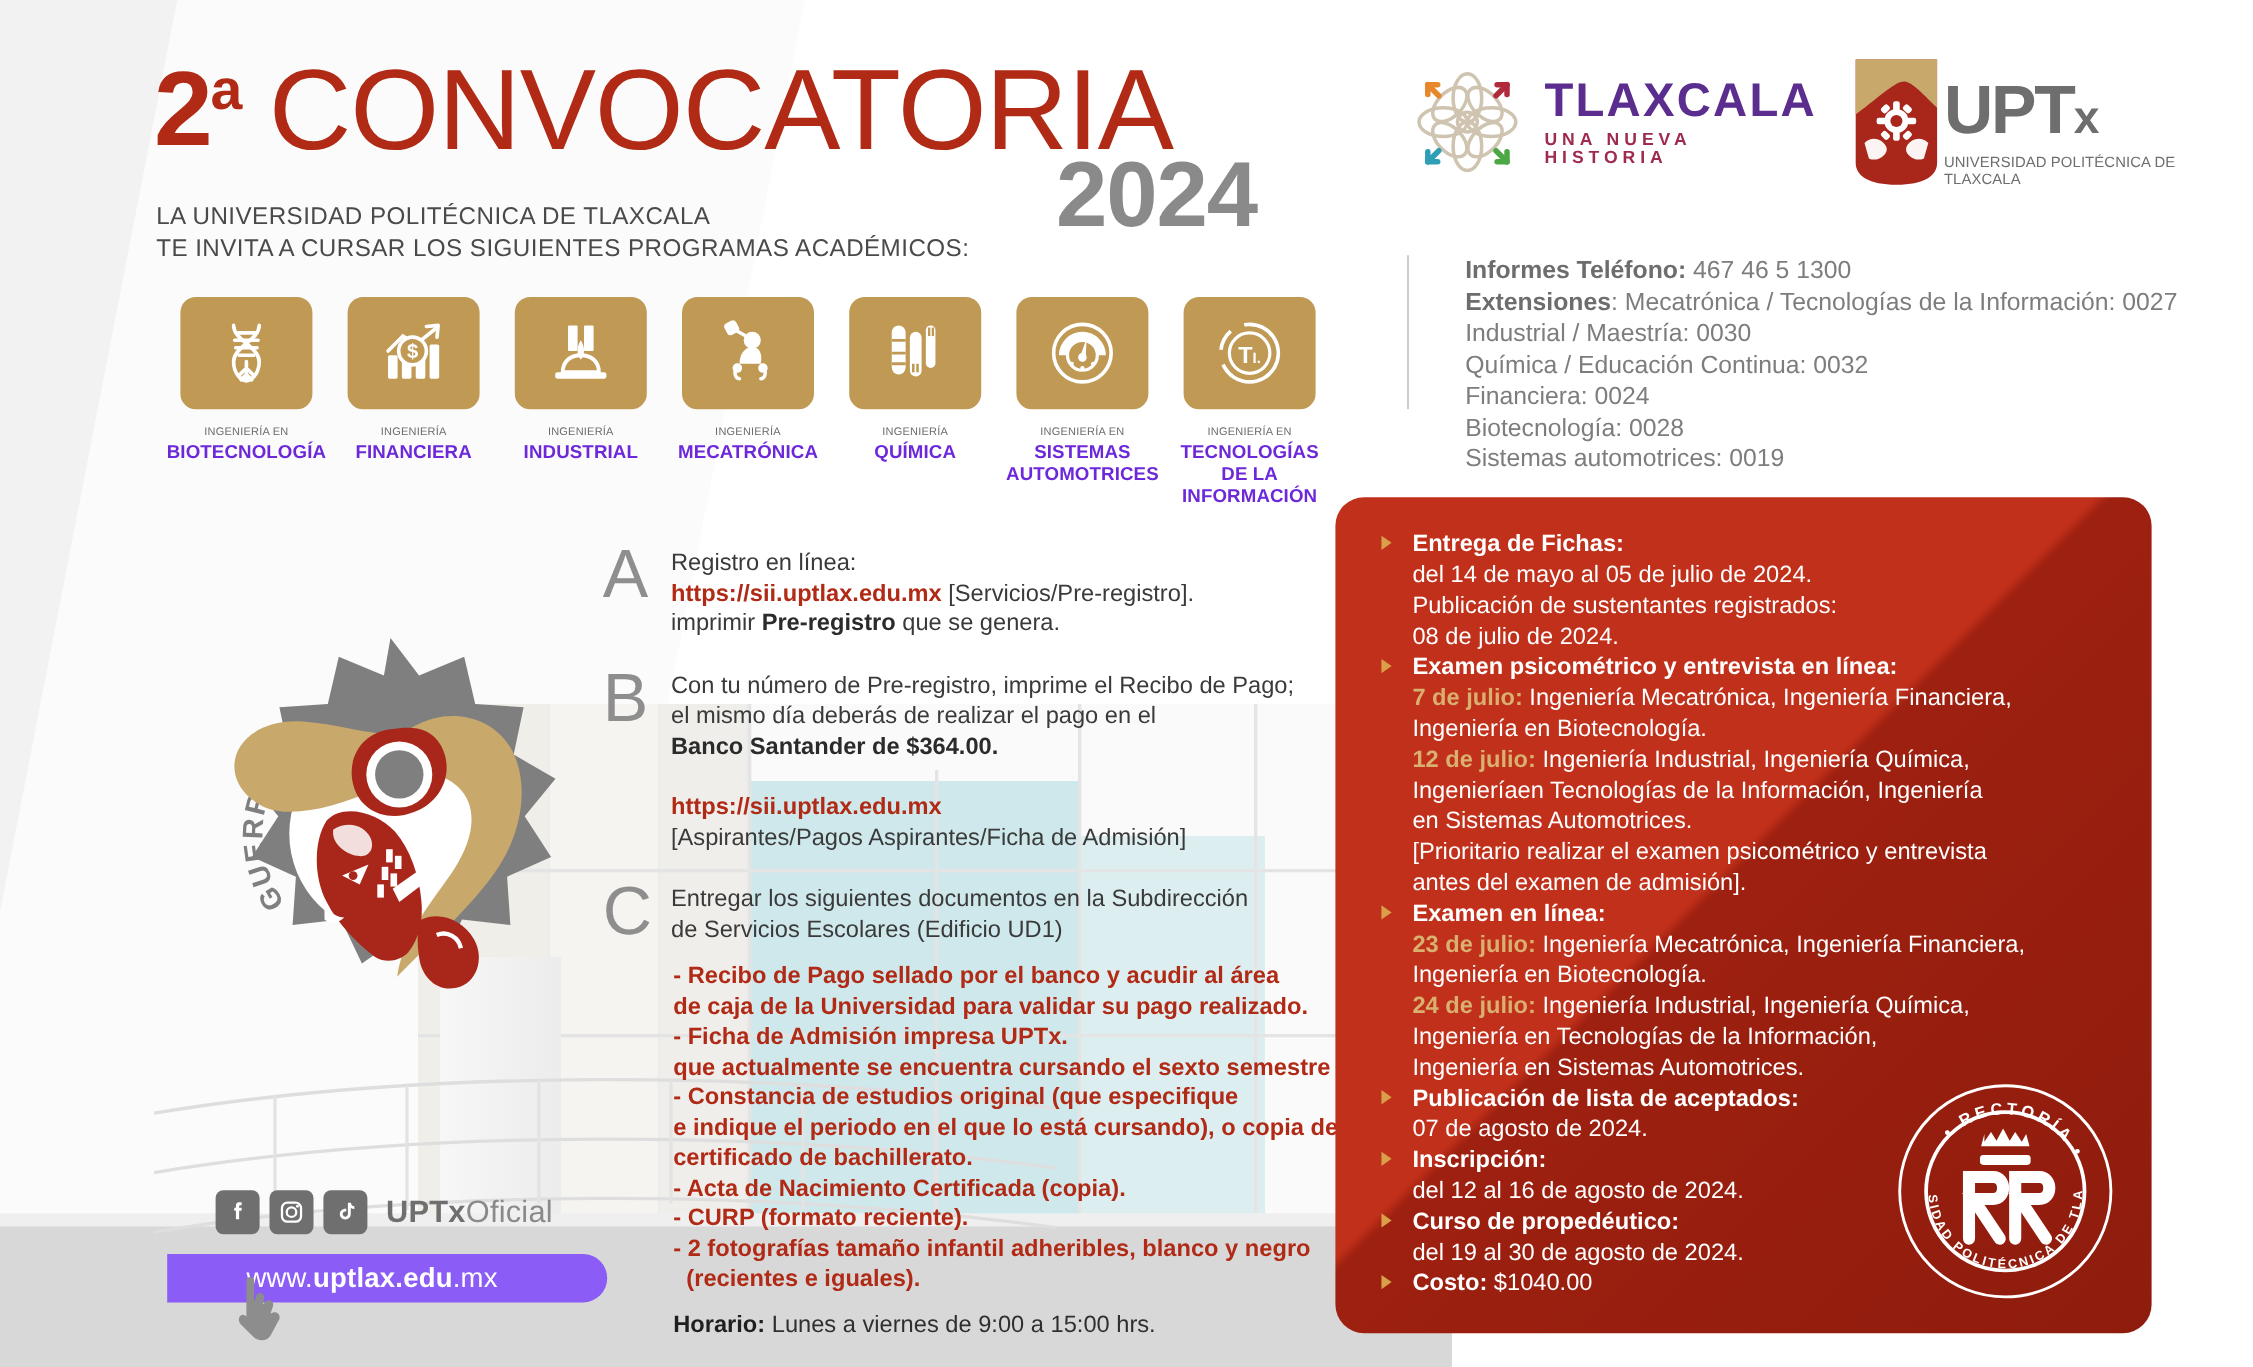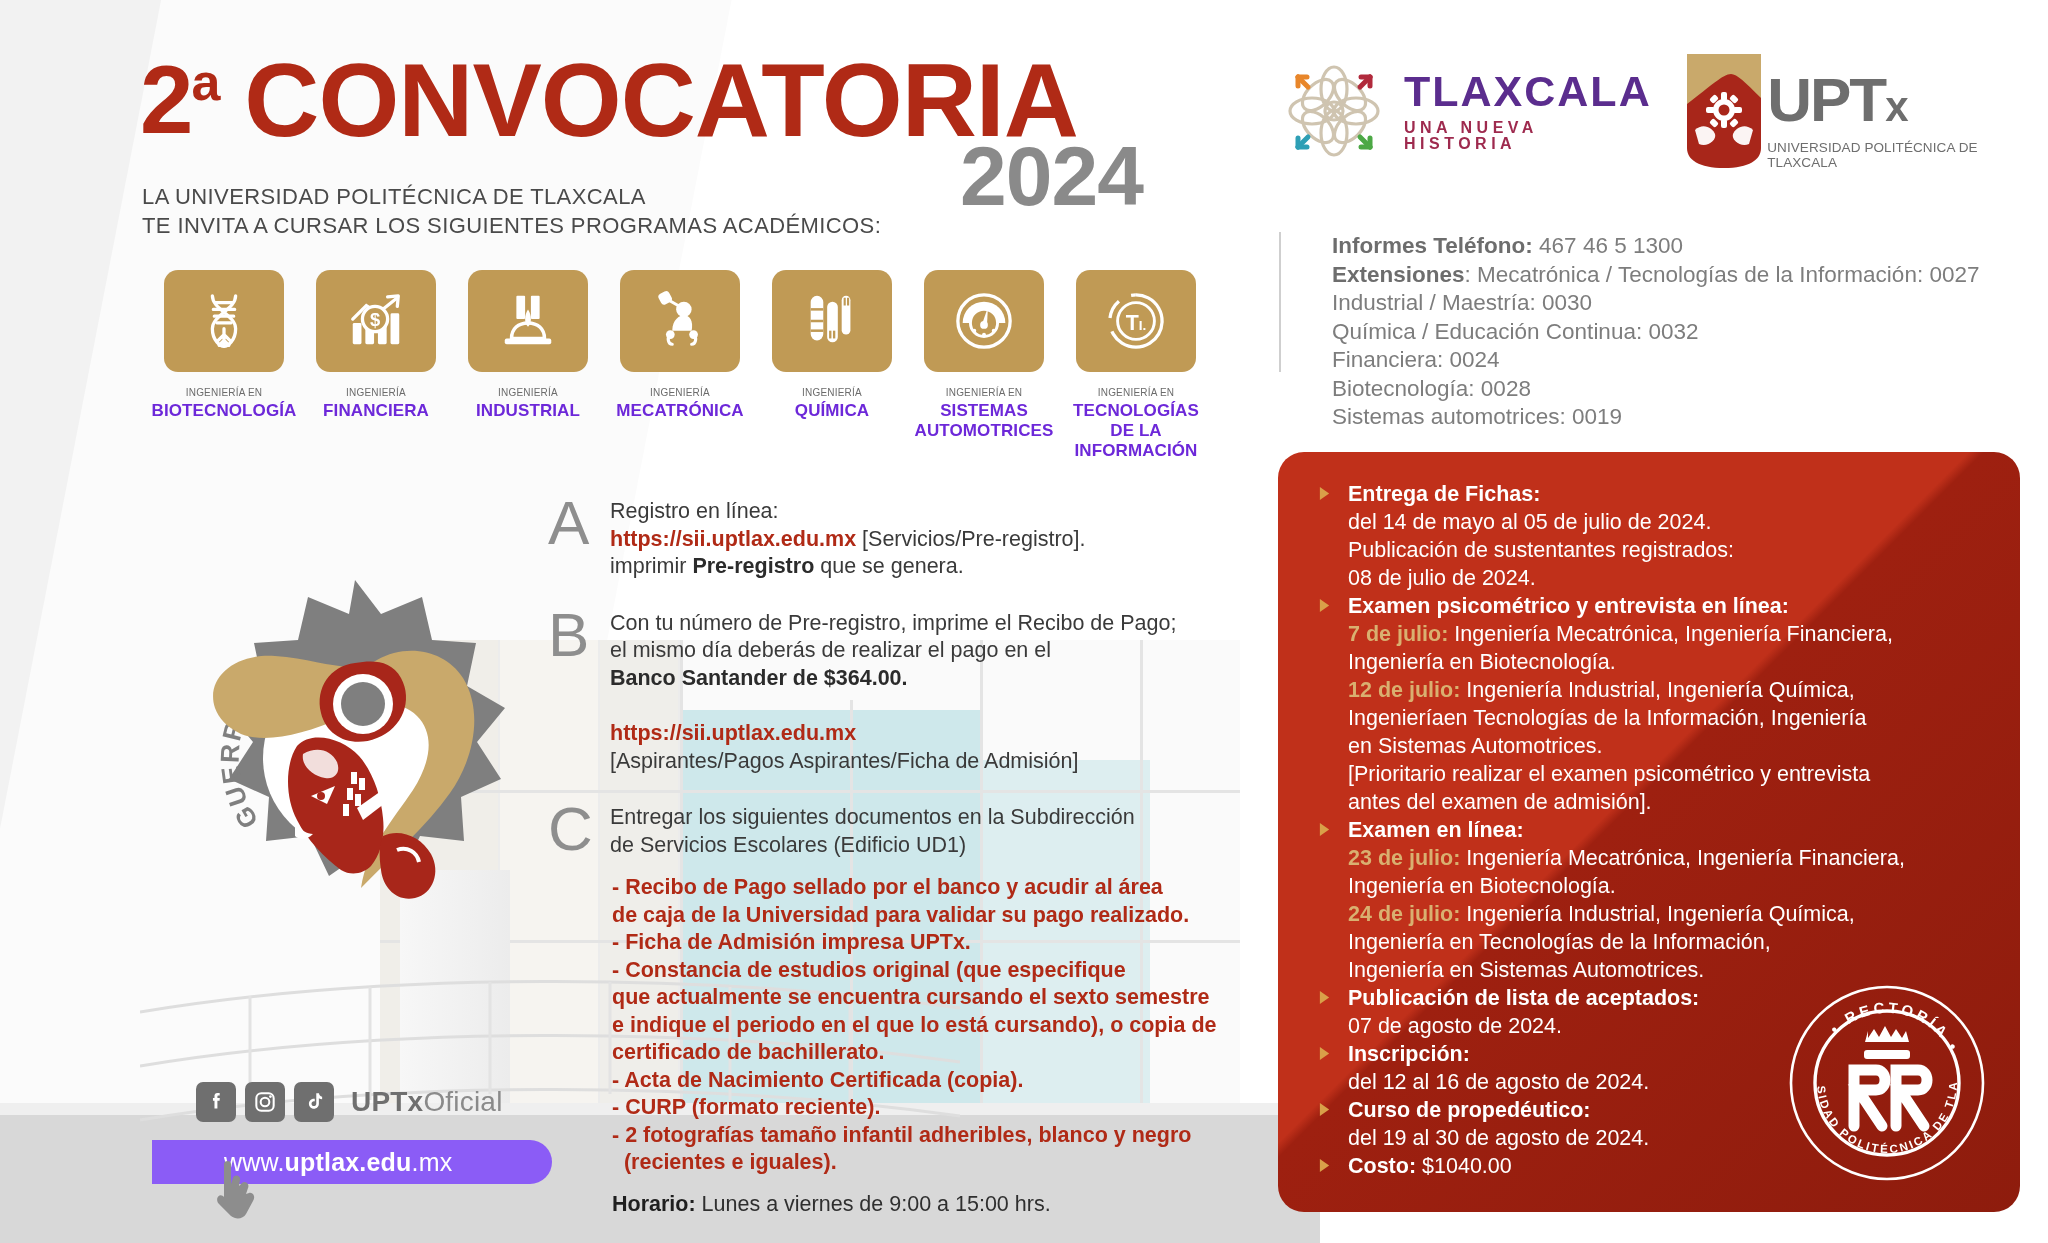--- a/index.html
+++ b/index.html
@@ -84,21 +84,21 @@
   .t-2a {
     display: inline-block;
     font-size: 96px; font-weight: bold; color: #b02a16;
     letter-spacing: -2px; vertical-align: top;
     line-height: 96px;
     text-align: center;
   }
   .t-2a sup { font-size: 52px; vertical-align: super; line-height: 0; }
   .t-conv {
     display: inline-block;
-    font-size: 104px; font-weight: bold; color: #b02a16;
+    font-size: 104px; font-weight: normal; color: #b02a16;
     letter-spacing: -1px; margin-left: 26px;
     line-height: 96px;
   }
   .t-2024 {
     position: absolute; left: 960px; top: 128px;
     font-size: 84px; font-weight: bold; color: #8a8a8a;
     letter-spacing: -1px;
   }
   .subtitle {
     position: absolute; left: 142px; top: 182px;
@@ -188,21 +188,21 @@
     display: flex; align-items: center;
   }
   .urlbar-text {
     color: #ffffff; font-size: 25px; margin-left: 72px; letter-spacing: .2px;
   }
   .urlbar-text b { font-weight: bold; }
   .cursor-hand { position: absolute; left: 210px; top: 1158px; width: 50px; height: 62px; }
 
   
   .redpanel {
-    position: absolute; left: 1278px; top: 452px;
+    position: absolute; left: 1214px; top: 452px;
     width: 742px; height: 760px;
     border-radius: 26px;
     background:
       linear-gradient(135deg, #c0301a 0%, #c0301a 46%, #9e2010 47%, #8e1c0d 100%);
     overflow: hidden;
   }
   .dates {
     position: absolute; left: 40px; top: 28px; right: 20px;
     color: #fff; font-size: 21.5px; line-height: 28px;
   }
@@ -549,22 +549,22 @@
         <div>Entregar los siguientes documentos en la Subdirección</div>
         <div>de Servicios Escolares (Edificio UD1)</div>
       </div>
     </div>
   </div>
 
   <div class="docs">
     <div>- Recibo de Pago sellado por el banco y acudir al área</div>
     <div>de caja de la Universidad para validar su pago realizado.</div>
     <div>- Ficha de Admisión impresa UPTx.</div>
+    <div>que actualmente se encuentra cursando el sexto semestre</div>
     <div>- Constancia de estudios original (que especifique</div>
-    <div>que actualmente se encuentra cursando el sexto semestre</div>
     <div>e indique el periodo en el que lo está cursando), o copia de</div>
     <div>certificado de bachillerato.</div>
     <div>- Acta de Nacimiento Certificada (copia).</div>
     <div>- CURP (formato reciente).</div>
     <div>- 2 fotografías tamaño infantil adheribles, blanco y negro</div>
     <div style="white-space:pre;">  (recientes e iguales).</div>
   </div>
 
   <div class="horario">
     <b>Horario:</b><span> Lunes a viernes de 9:00 a 15:00 hrs.</span>

